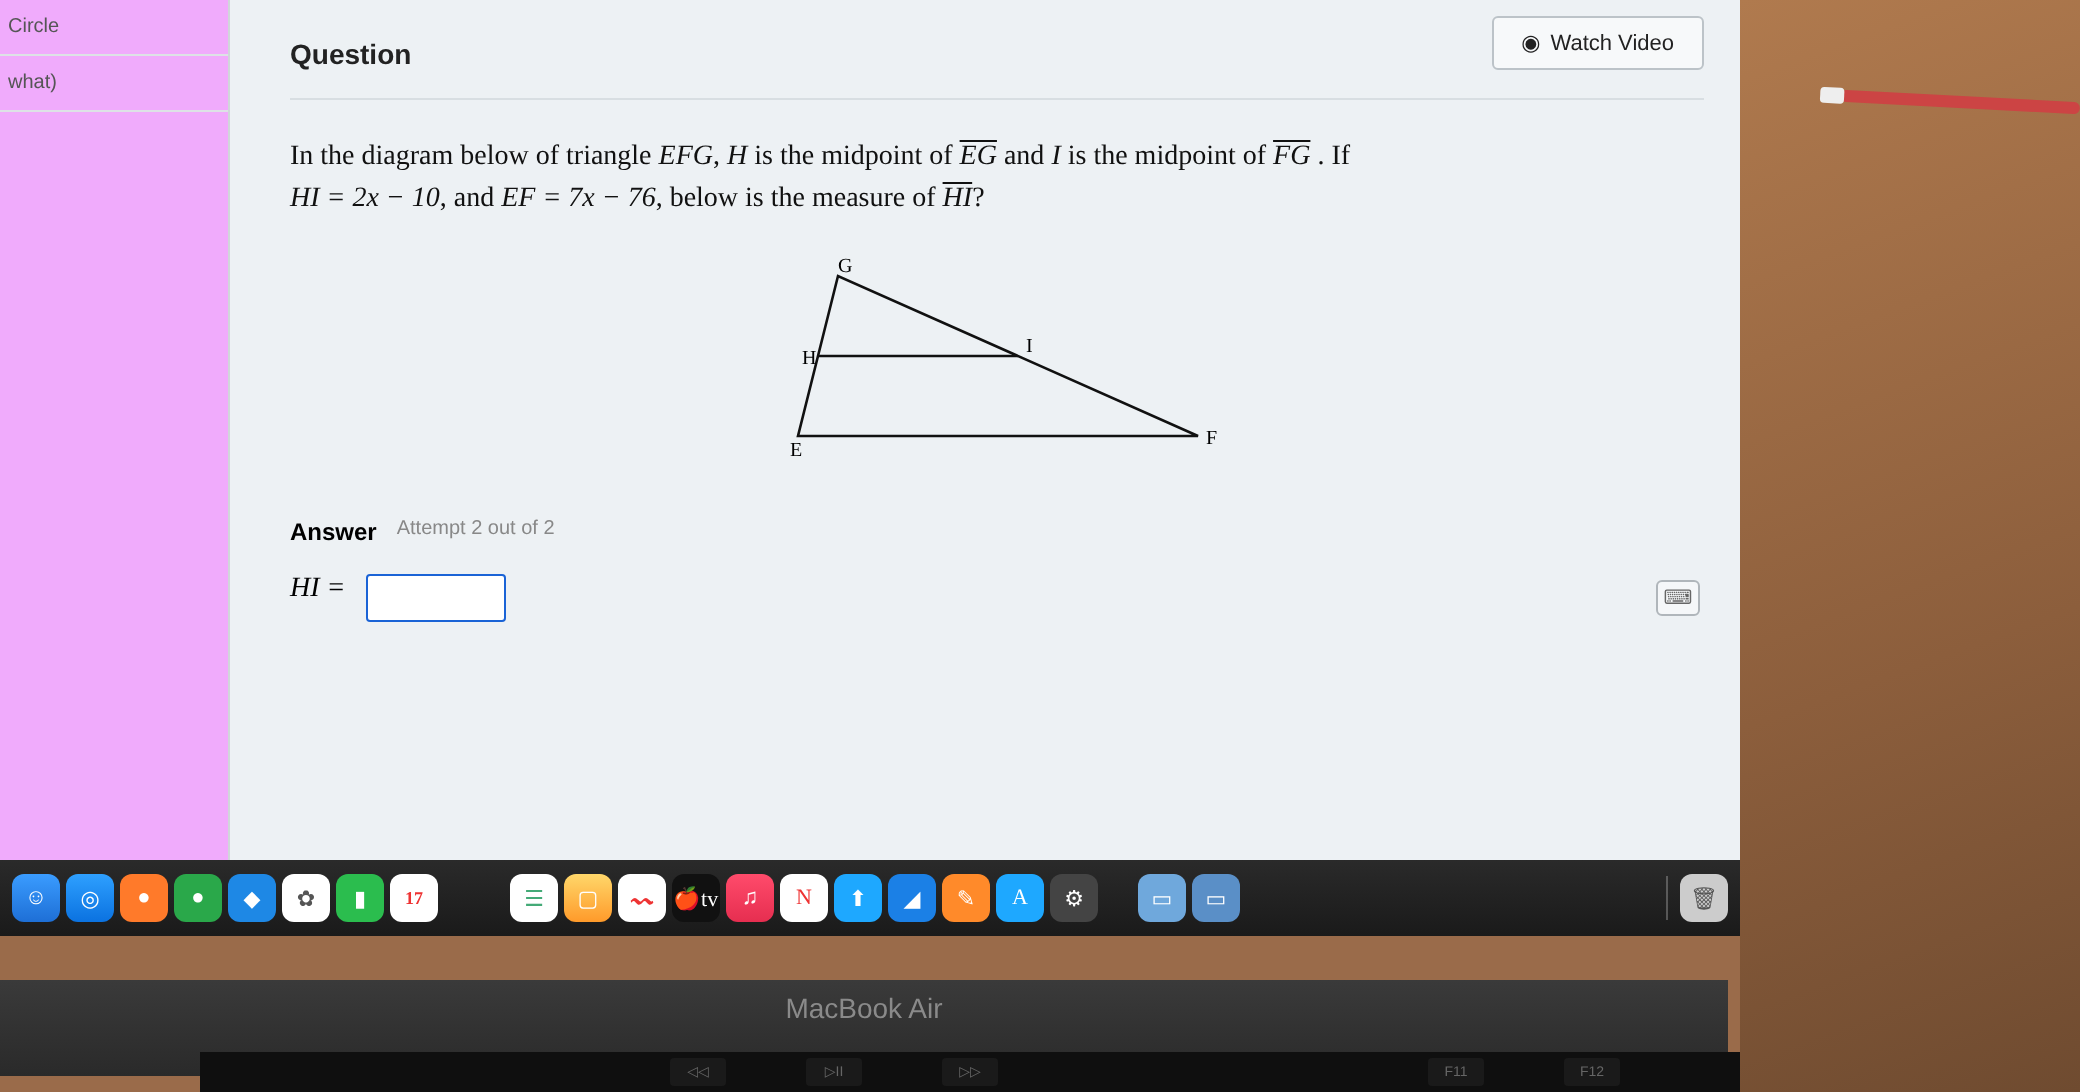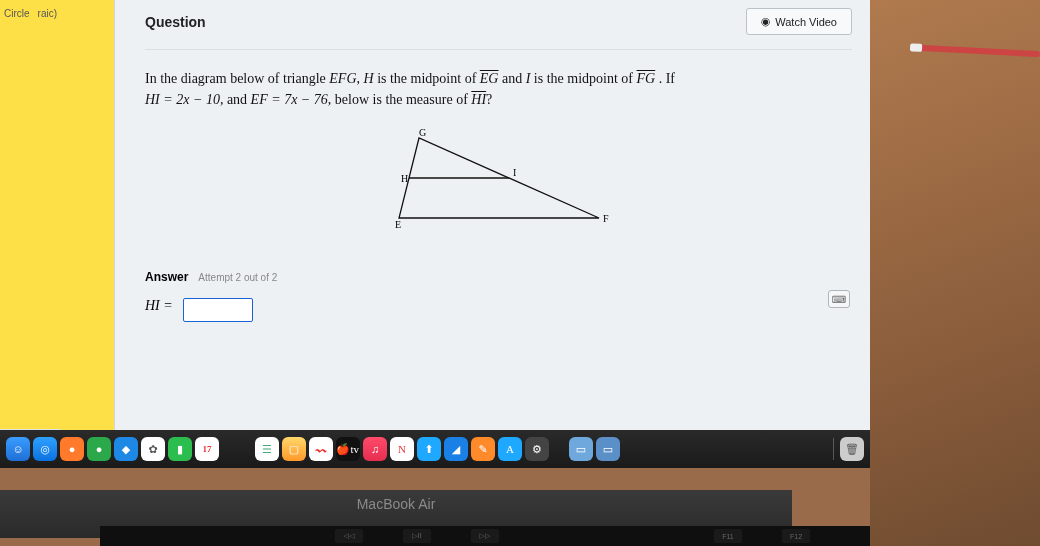--- a/index.html
+++ b/index.html
@@ -15,43 +15,43 @@
     position: absolute;
     left: 0;
     top: 0;
     width: 870px;
     height: 430px;
     background: #e6ecef;
     display: flex;
   }
   .sidebar {
     width: 115px;
-    background: #fde047;
+    background: #f0abfc;
     border-right: 1px solid #d0d6da;
     display: flex;
-    flex-direction: row;
+    flex-direction: column;
     font-family: -apple-system, sans-serif;
   }
   .sidebar-item {
     padding: 8px 4px;
     font-size: 10px;
     color: #555;
     border-bottom: 1px solid #dde2e6;
   }
   .sidebar-spacer { flex: 1; }
   .truncated { white-space: nowrap; overflow: hidden; }
   .main {
     flex: 1;
     padding: 8px 18px 8px 30px;
     background: #edf1f4;
     position: relative;
   }
   .q-header {
     display: flex;
-    align-items: center;
+    align-items: flex-end;
     justify-content: space-between;
     padding-bottom: 14px;
     border-bottom: 1px solid #d8dee2;
   }
   .q-title {
     font-weight: bold;
     font-size: 14px;
     font-family: -apple-system, sans-serif;
     color: #222;
   }
@@ -74,23 +74,23 @@
     line-height: 1.5;
     color: #111;
     max-width: 660px;
   }
   .ov { text-decoration: overline; }
   .diagram {
     margin: 10px auto 0 auto;
     width: 240px;
   }
   .ans-header {
-    margin-top: 28px;
-    display: flex;
-    align-items: center;
+    margin-top: 16px;
+    display: flex;
+    align-items: flex-start;
     gap: 10px;
     font-family: -apple-system, sans-serif;
   }
   .ans-label { font-weight: bold; font-size: 12px; }
   .ans-sub { font-size: 10px; color: #888; }
   .ans-row {
     margin-top: 14px;
     display: flex;
     align-items: flex-start;
     gap: 10px;
@@ -154,21 +154,21 @@
   .dock-sep {
     width: 1px;
     height: 22px;
     background: rgba(255,255,255,.25);
     margin: 0 3px;
   }
   .laptop-label {
     position: absolute;
     left: 0;
     top: 490px;
-    width: 792px;
+    width: 864px;
     text-align: center;
     color: #8a8a8a;
     font-size: 14px;
     font-family: -apple-system, sans-serif;
     background: linear-gradient(#3a3a3a, #2a2a2a);
     padding: 6px 0 26px 0;
   }
   .desk {
     position: absolute;
     right: 0;
@@ -224,21 +224,21 @@
 </style>
 </head>
 <body>
 
 <div class="desk"></div>
 <div class="pencil"></div>
 
 <div class="screen">
   <div class="sidebar">
     <div class="sidebar-item truncated">Circle</div>
-    <div class="sidebar-item truncated">raic)</div>
+    <div class="sidebar-item truncated">what)</div>
     <div class="sidebar-spacer"></div>
   </div>
 
   <div class="main">
     <div class="q-header">
       <div class="q-title">Question</div>
       <div class="q-actions">
         <button class="btn-outline">
           <span>◉</span>
           <span>Watch Video</span>

